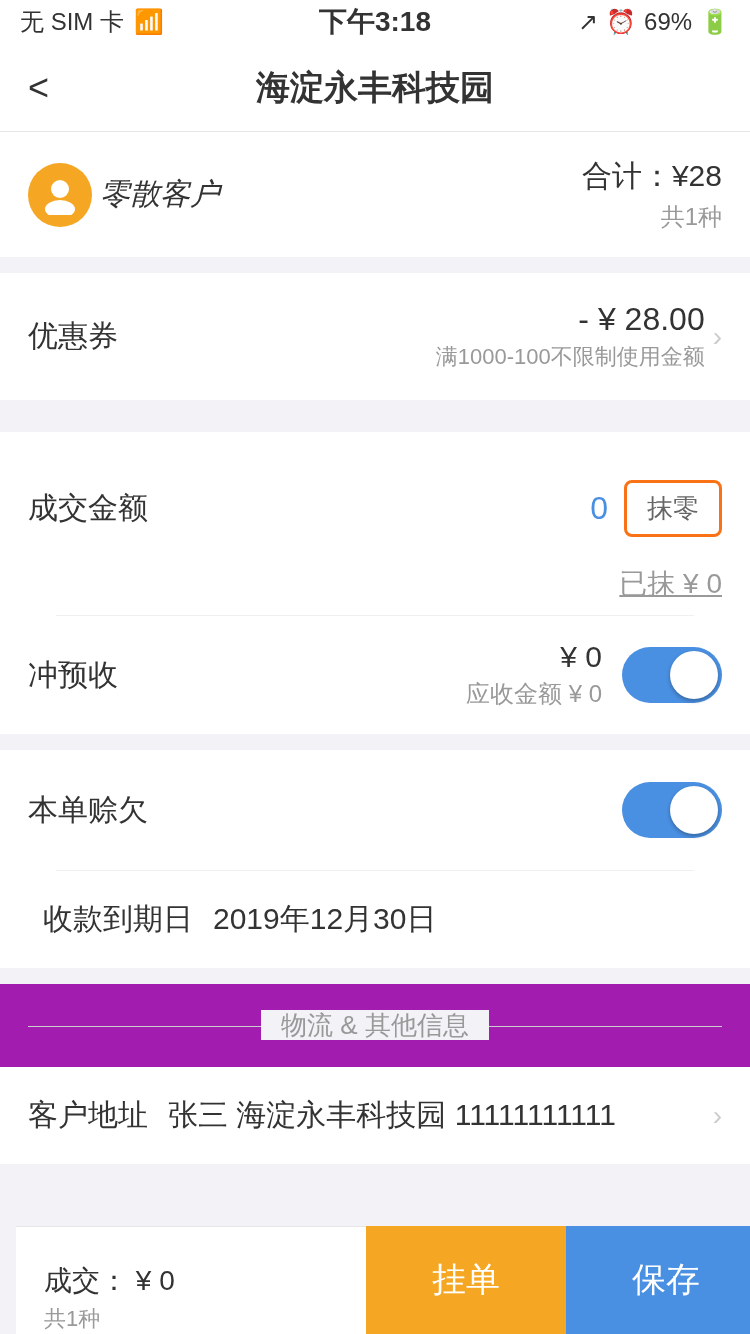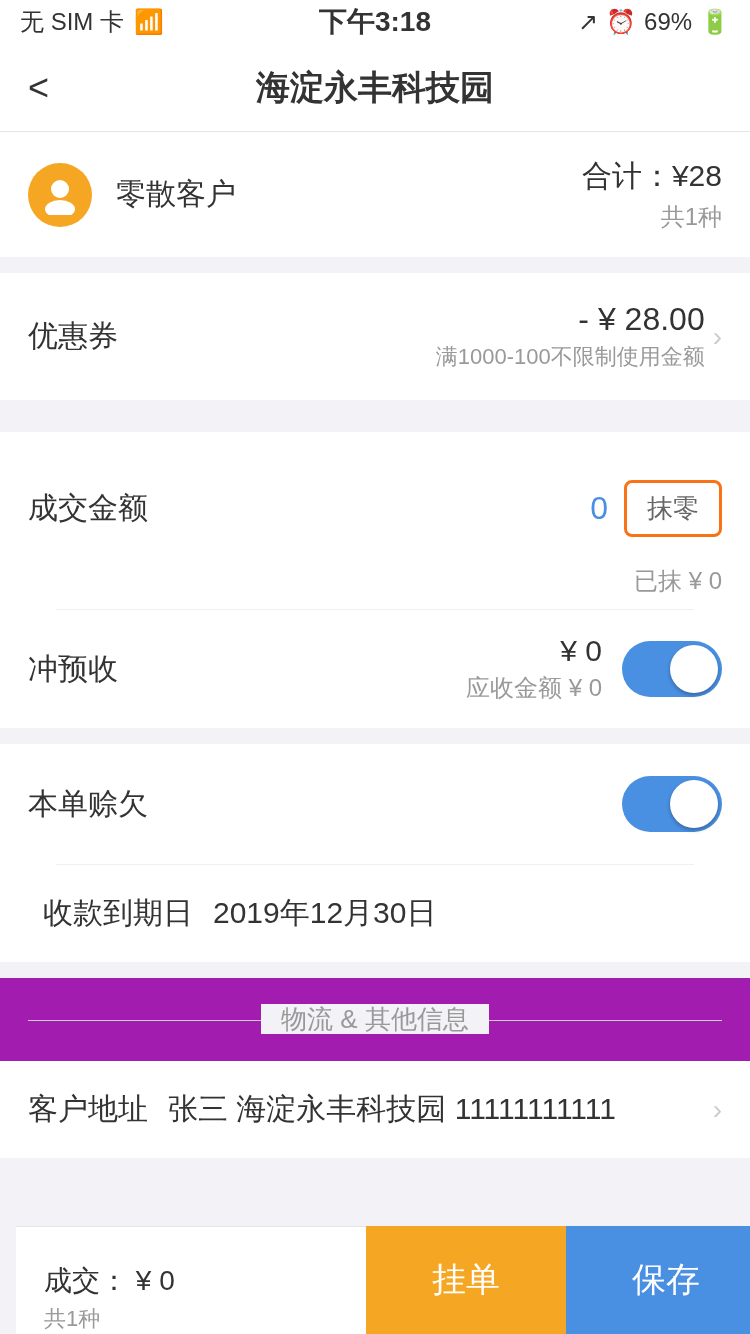--- a/index.html
+++ b/index.html
@@ -78,21 +78,22 @@
     .customer-row {
       background: #fff;
       padding: 24px 28px;
       display: flex;
       align-items: center;
       justify-content: space-between;
     }
     .customer-left {
       display: flex;
       align-items: center;
-      gap: 24px;
+      gap: 8px;
+      font-style: italic;
     }
     .customer-avatar {
       width: 64px;
       height: 64px;
       border-radius: 50%;
       background: #f5a623;
       display: flex;
       align-items: center;
       justify-content: center;
     }
@@ -200,24 +201,25 @@
     .round-zero-btn {
       border: 3px solid #f97316;
       border-radius: 8px;
       padding: 8px 20px;
       font-size: 26px;
       color: #666;
       background: #fff;
       cursor: pointer;
     }
     .amount-sub {
-      font-size: 24px;
+      font-size: 28px;
       color: #999;
       padding-bottom: 12px;
       text-align: right;
+      text-decoration: underline;
     }
 
     
     .prepay-row {
       display: flex;
       align-items: center;
       justify-content: space-between;
       padding: 24px 0;
     }
     .prepay-right {

